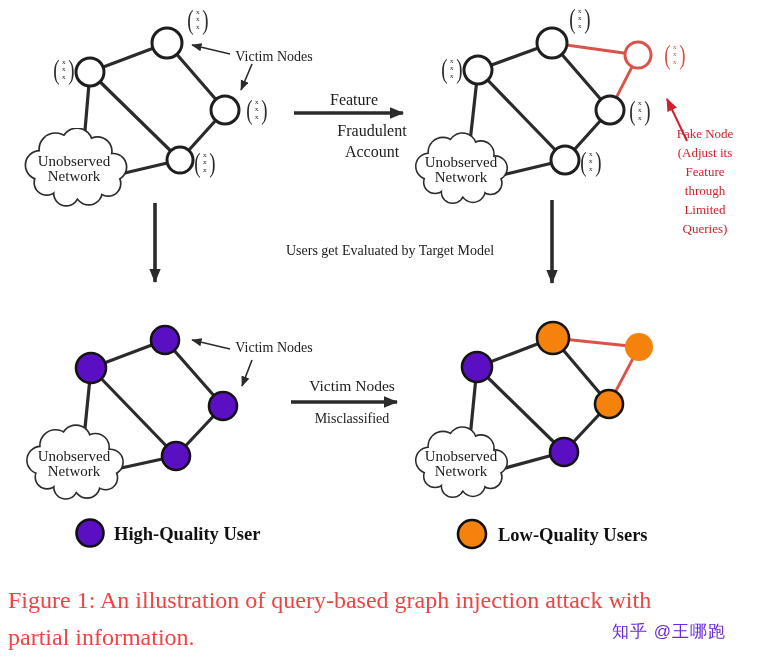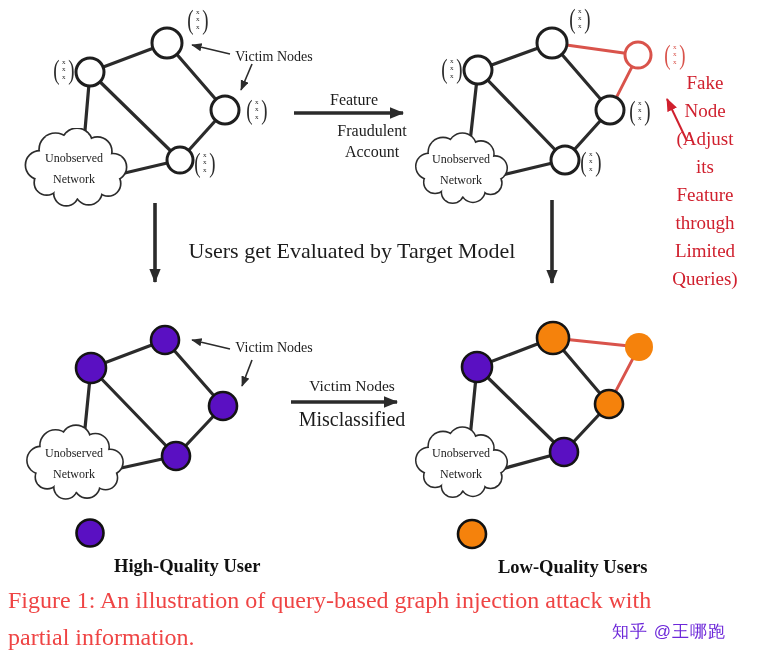--- a/index.html
+++ b/index.html
@@ -3,25 +3,25 @@
 <meta charset="utf-8">
 <style>
   html,body{margin:0;padding:0;background:#fff;}
   .page{position:relative;width:776px;height:656px;background:#ffffff;overflow:hidden;
         font-family:"Liberation Serif",serif;}
   .page svg{position:absolute;left:0;top:0;}
   .lbl{position:absolute;transform:translate(-50%,-50%);font-family:"Liberation Serif",serif;
        font-weight:400;color:#1c1c1c;text-align:center;white-space:pre-line;}
   .victim-lbl{font-size:14px;}
   .arrow-lbl{font-size:16px;}
-  .eval-lbl{font-size:22px;}
-  .cloud-lbl{font-size:12px;line-height:21px;}
-  .fake-lbl{font-size:19px;line-height:28px;color:var(--red-text);text-align:center;}
+  .eval-lbl{font-size:14px;margin-left:38px;}
+  .cloud-lbl{font-size:15px;line-height:15px;}
+  .fake-lbl{font-size:13px;line-height:19px;color:var(--red-text);text-align:center;}
   .legend-lbl{position:absolute;transform:translateY(-50%);font-family:"Liberation Serif",serif;
-       font-weight:700;font-size:18.5px;color:#111;white-space:nowrap;margin-top:32px;}
+       font-weight:700;font-size:18.5px;color:#111;white-space:nowrap;}
   .caption{position:absolute;left:8px;top:582px;font-family:"Liberation Serif",serif;
        font-weight:400;font-size:24px;line-height:37px;color:#ef4444;white-space:pre-line;}
   .watermark{position:absolute;left:612px;top:620px;font-family:"Liberation Sans",sans-serif;
        font-size:17px;color:#6d28d9;letter-spacing:1px;white-space:nowrap;}
   .vec{position:absolute;display:flex;align-items:center;color:#2b2b2b;}
   .vec .paren{font-family:"Liberation Serif",serif;font-size:27px;font-weight:400;
        line-height:30px;transform:scaleY(1.05) scaleX(0.7);}
   .vec .xs{font-family:"Liberation Serif",serif;font-size:7px;line-height:7.5px;
        white-space:pre;text-align:center;padding:0 1px;}
   .vec.red{color:var(--fake-red);}
@@ -235,21 +235,21 @@
   <div class="lbl arrow-lbl" style="left:354px;top:100px">Feature</div>
   <div class="lbl arrow-lbl" style="left:372px;top:141px;line-height:21px">Fraudulent
 Account</div>
   <div class="lbl fake-lbl" style="left:705px;top:181px">Fake Node
 (Adjust its Feature
 through Limited
 Queries)</div>
   <div class="lbl eval-lbl" style="left:352px;top:251px">Users get Evaluated by Target Model</div>
   <div class="lbl victim-lbl" style="left:274px;top:348px">Victim Nodes</div>
   <div class="lbl arrow-lbl" style="left:352px;top:386px;font-size:15.5px">Victim Nodes</div>
-  <div class="lbl arrow-lbl" style="left:352px;top:419px;font-size:20px">Misclassified</div>
+  <div class="lbl arrow-lbl" style="left:352px;top:419px;font-size:14px">Misclassified</div>
 
   <div class="lbl cloud-lbl" style="left:74px;top:169px">Unobserved
 Network</div>
   <div class="lbl cloud-lbl" style="left:461px;top:170px">Unobserved
 Network</div>
   <div class="lbl cloud-lbl" style="left:74px;top:464px">Unobserved
 Network</div>
   <div class="lbl cloud-lbl" style="left:461px;top:464px">Unobserved
 Network</div>
 

